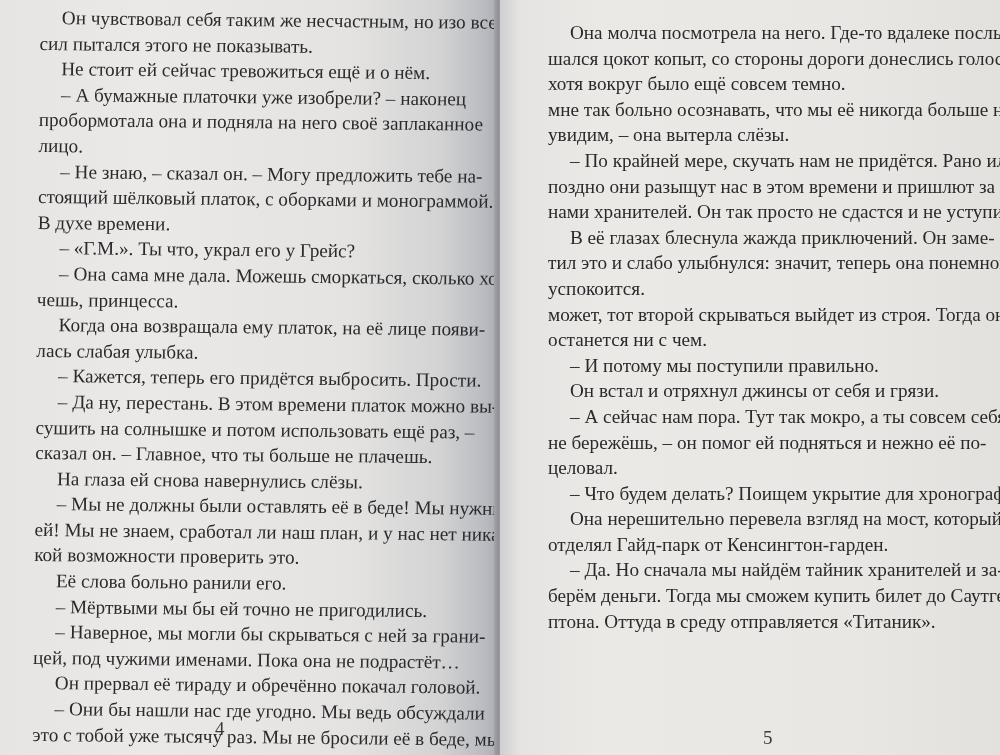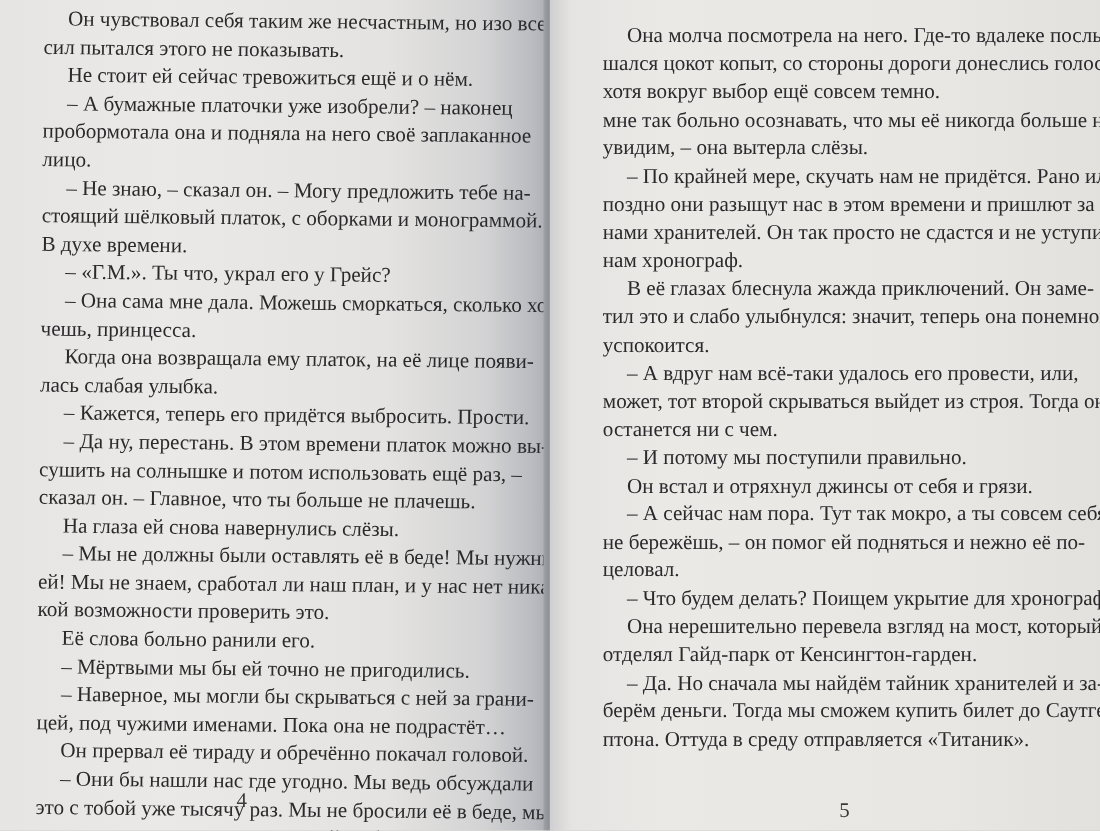--- a/index.html
+++ b/index.html
@@ -74,31 +74,29 @@
         <span class="line">это с тобой уже тысячу раз. Мы не бросили её в беде, мы</span>
         <span class="line">сделали единственно правильный выбор: мы помогли</span>
       </div>
     <div class="page-number">4</div>
   </div>
   <div class="gutter"></div>
   <div class="page page-right">
     <div class="text-block" id="right-text">
         <span class="line indent">Она молча посмотрела на него. Где-то вдалеке послы-</span>
         <span class="line">шался цокот копыт, со стороны дороги донеслись голоса,</span>
-        <span class="line last">хотя вокруг выбор ещё совсем темно.</span>
+        <span class="line last">хотя вокруг было ещё совсем темно.</span>
         <span class="line">мне так больно осознавать, что мы её никогда больше не</span>
         <span class="line last">увидим, – она вытерла слёзы.</span>
         <span class="line indent">– По крайней мере, скучать нам не придётся. Рано или</span>
         <span class="line">поздно они разыщут нас в этом времени и пришлют за</span>
         <span class="line">нами хранителей. Он так просто не сдастся и не уступит</span>
-        <span class="line last">нам хронограф.</span>
         <span class="line indent">В её глазах блеснула жажда приключений. Он заме-</span>
         <span class="line">тил это и слабо улыбнулся: значит, теперь она понемногу</span>
         <span class="line last">успокоится.</span>
-        <span class="line indent">– А вдруг нам всё-таки удалось его провести, или,</span>
         <span class="line">может, тот второй скрываться выйдет из строя. Тогда он</span>
         <span class="line last">останется ни с чем.</span>
         <span class="line indent last">– И потому мы поступили правильно.</span>
         <span class="line indent last">Он встал и отряхнул джинсы от себя и грязи.</span>
         <span class="line indent">– А сейчас нам пора. Тут так мокро, а ты совсем себя</span>
         <span class="line">не бережёшь, – он помог ей подняться и нежно её по-</span>
         <span class="line last">целовал.</span>
         <span class="line indent last">– Что будем делать? Поищем укрытие для хронографа?</span>
         <span class="line indent">Она нерешительно перевела взгляд на мост, который</span>
         <span class="line last">отделял Гайд-парк от Кенсингтон-гарден.</span>

